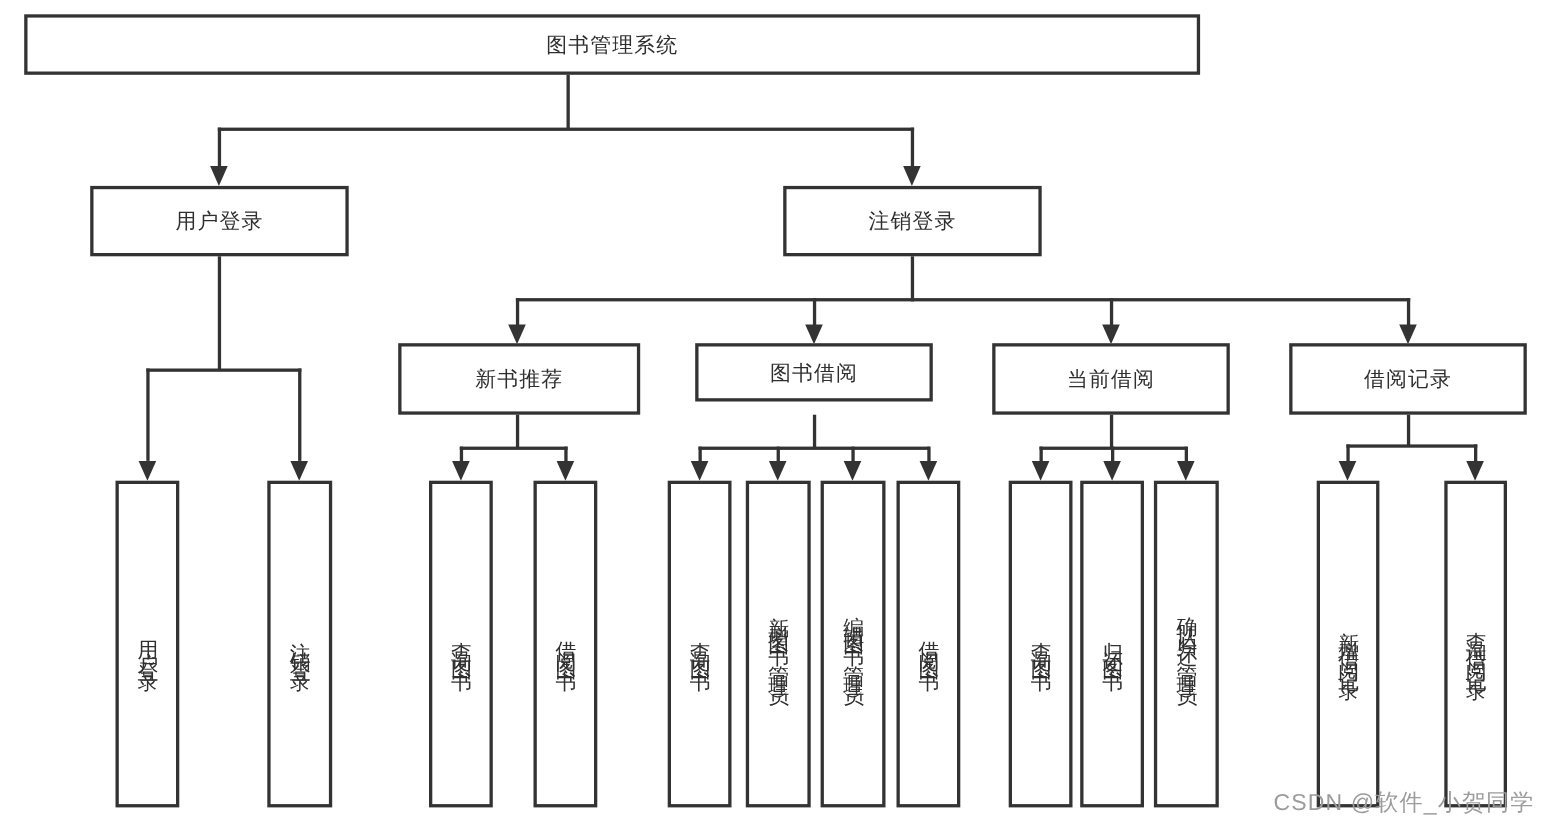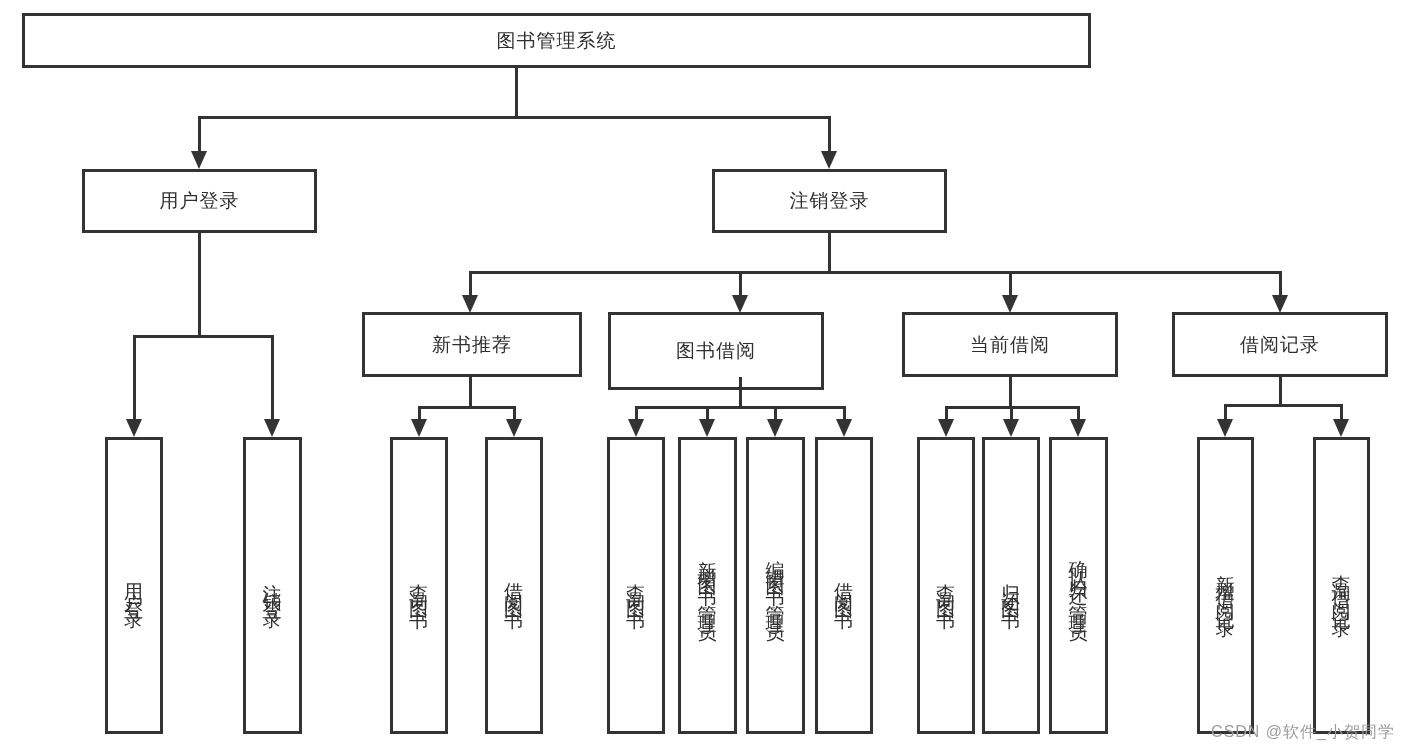--- a/index.html
+++ b/index.html
@@ -44,21 +44,21 @@
   
   .ar{
     position:absolute;width:0;height:0;
     border-left:8px solid transparent;
     border-right:8px solid transparent;
     border-top:18px solid var(--line);
   }
   .watermark{
     position:absolute;
     right:10px;bottom:4px;
-    font-size:16px;
+    font-size:21px;
     color:var(--watermark);
     z-index:5;
     letter-spacing:1px;
   }
 </style>
 </head>
 <body>
 
 <div class="canvas">
 
@@ -86,21 +86,21 @@
   <div class="v" style="left:469px;top:271px;height:26px"></div>
   <div class="ar" style="left:462px;top:295px"></div>
   <div class="v" style="left:739px;top:271px;height:26px"></div>
   <div class="ar" style="left:732px;top:295px"></div>
   <div class="v" style="left:1009px;top:271px;height:26px"></div>
   <div class="ar" style="left:1002px;top:295px"></div>
   <div class="v" style="left:1279px;top:271px;height:26px"></div>
   <div class="ar" style="left:1272px;top:295px"></div>
 
   <div class="box" style="left:362px;top:312px;width:220px;height:65px">新书推荐</div>
-  <div class="box" style="left:608px;top:312px;width:216px;height:78px">图书借阅</div>
+  <div class="box" style="left:632px;top:312px;width:216px;height:53px">图书借阅</div>
   <div class="box" style="left:1172px;top:312px;width:216px;height:65px">借阅记录</div>
   <div class="box" style="left:902px;top:312px;width:216px;height:65px">当前借阅</div>
 
   <div class="v" style="left:469px;top:377px;height:31px"></div>
   <div class="h" style="left:418px;top:406px;width:98px"></div>
   <div class="v" style="left:418px;top:406px;height:14px"></div>
   <div class="ar" style="left:411px;top:419px"></div>
   <div class="v" style="left:513px;top:406px;height:14px"></div>
   <div class="ar" style="left:506px;top:419px"></div>
 

